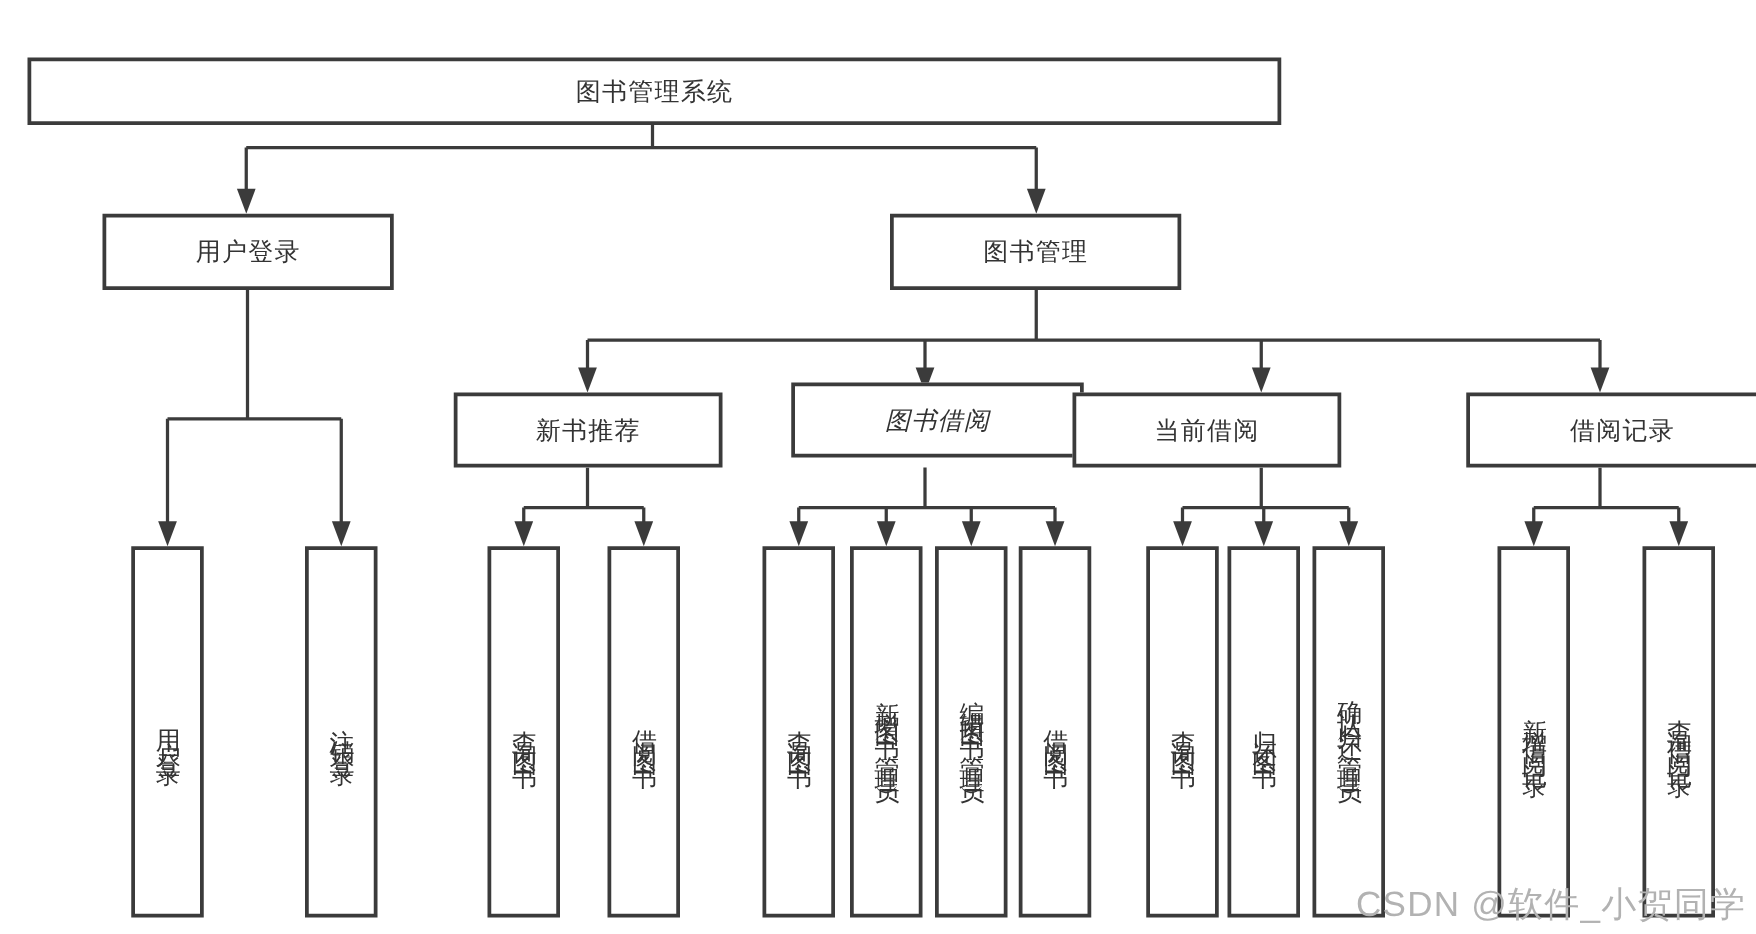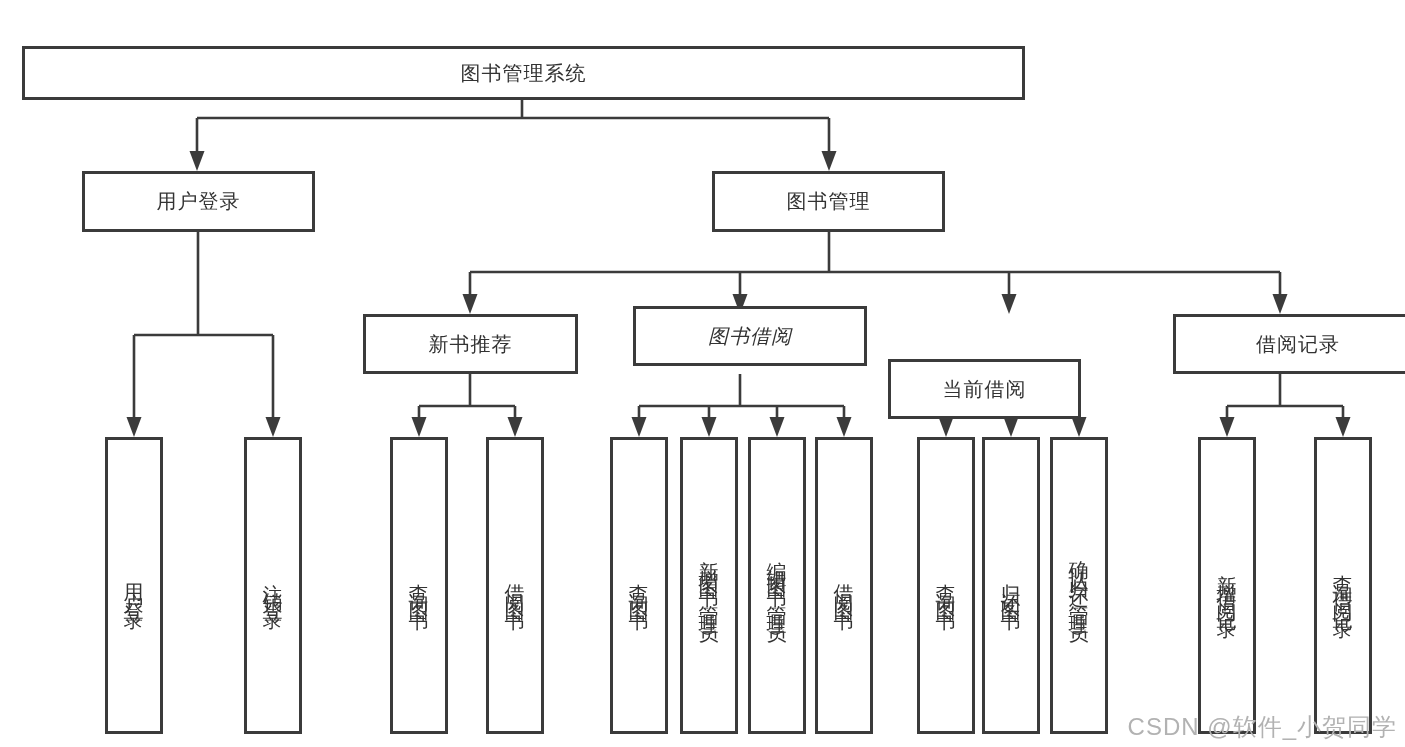--- a/index.html
+++ b/index.html
@@ -49,42 +49,42 @@
     text-orientation: mixed;
     letter-spacing: 9px;
     line-height: 1;
   }
   
   #root       { left: 22px;   top: 14px;  width: 1003px; height: 54px; margin-top: 32px; }
   #n-user     { left: 82px;   top: 171px; width: 233px;  height: 61px; }
   #n-mgmt     { left: 712px;  top: 171px; width: 233px;  height: 61px; }
   #n-newrec   { left: 363px;  top: 314px; width: 215px;  height: 60px; text-align: right; }
   #n-borrow   { left: 633px;  top: 306px; width: 234px;  height: 60px; font-style: italic; }
-  #n-current  { left: 888px;  top: 314px; width: 193px;  height: 60px; margin-top: 45px; }
+  #n-current  { left: 858px;  top: 314px; width: 215px;  height: 60px; }
   #n-records  { left: 1173px; top: 314px; width: 250px;  height: 60px; }
   
   #l-userlogin { left: 105px; }
   #l-logout    { left: 244px; }
   #l-nr-query  { left: 390px; }
   #l-nr-borrow { left: 486px; }
   #l-bb-query  { left: 610px; }
   #l-bb-add    { left: 680px; }
   #l-bb-edit   { left: 748px; }
   #l-bb-borrow { left: 815px; }
   #l-cb-query  { left: 917px; }
   #l-cb-return { left: 982px; }
   #l-cb-confirm{ left: 1050px; }
   #l-br-add    { left: 1198px; }
   #l-br-query  { left: 1314px; }
   #watermark {
     position: absolute;
     right: 8px;
     bottom: 4px;
     color: #b2b2b2;
-    font-size: 24px;
+    font-size: 28px;
     letter-spacing: 1px;
     z-index: 3;
     white-space: nowrap;
   }
 </style>
 </head>
 <body>
 
 <div id="stage">
 

